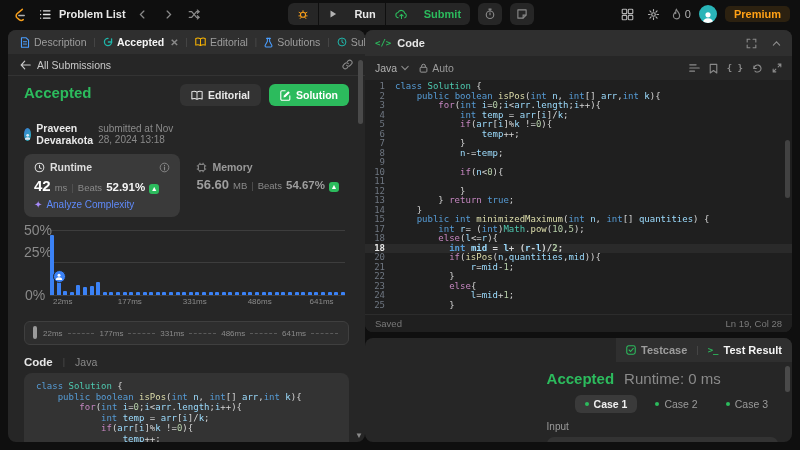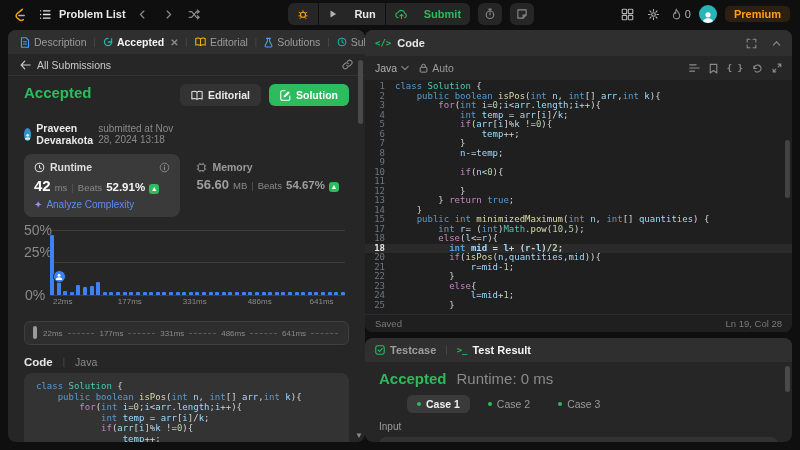--- a/index.html
+++ b/index.html
@@ -129,21 +129,21 @@
   .ed-row { display:flex; font-family:"DejaVu Sans Mono", monospace; font-size:9px; line-height:9.5px; }
   .ed-row .gut { width:30px; flex:0 0 30px; text-align:right; padding-right:10px; color:#6e7681; }
   .ed-row .code { white-space:pre; color:#d4d4d4; }
   .ed-row.current { background:rgba(255,255,255,.05); font-weight:700; }
   .ed-row.current .gut { color:#e8e8e8; }
   .ep-status { height:18px; flex:0 0 18px; background:#1f1f1f; border-top:1px solid #2c2c2c;
     display:flex; align-items:center; padding:0 10px; font-size:9.5px; color:#7a7a7a; }
   .ep-status .sp { flex:1; }
 
   
-  .test-panel { height:104px; flex:0 0 104px; display:flex; flex-direction:column; }
+  .test-panel { height:104px; flex:0 0 104px; display:flex; flex-direction:column;align-items:flex-end; }
   .tp-header { height:24px; flex:0 0 24px; background:#2f2f2f; display:flex; align-items:center;
     padding:0 10px; gap:6px; font-size:11px; }
   .tp-tab { display:flex; align-items:center; gap:5px; cursor:pointer; color:#9d9d9d; font-weight:600; }
   .tp-tab.active { color:#f5f5f5; font-weight:700; }
   .term-glyph { color:#2cbb5d; font-family:"DejaVu Sans Mono", monospace; font-size:9px; font-weight:700; }
   .tp-content { flex:1; padding:8px 14px; overflow:hidden; }
   .tp-status-row { display:flex; align-items:baseline; gap:10px; }
   .tp-accepted { color:#2cbb5d; font-size:15px; font-weight:600; }
   .tp-runtime { color:#8a8a8a; font-size:15px; }
   .chips { display:flex; gap:8px; margin-top:8px;margin-left:28px; }

